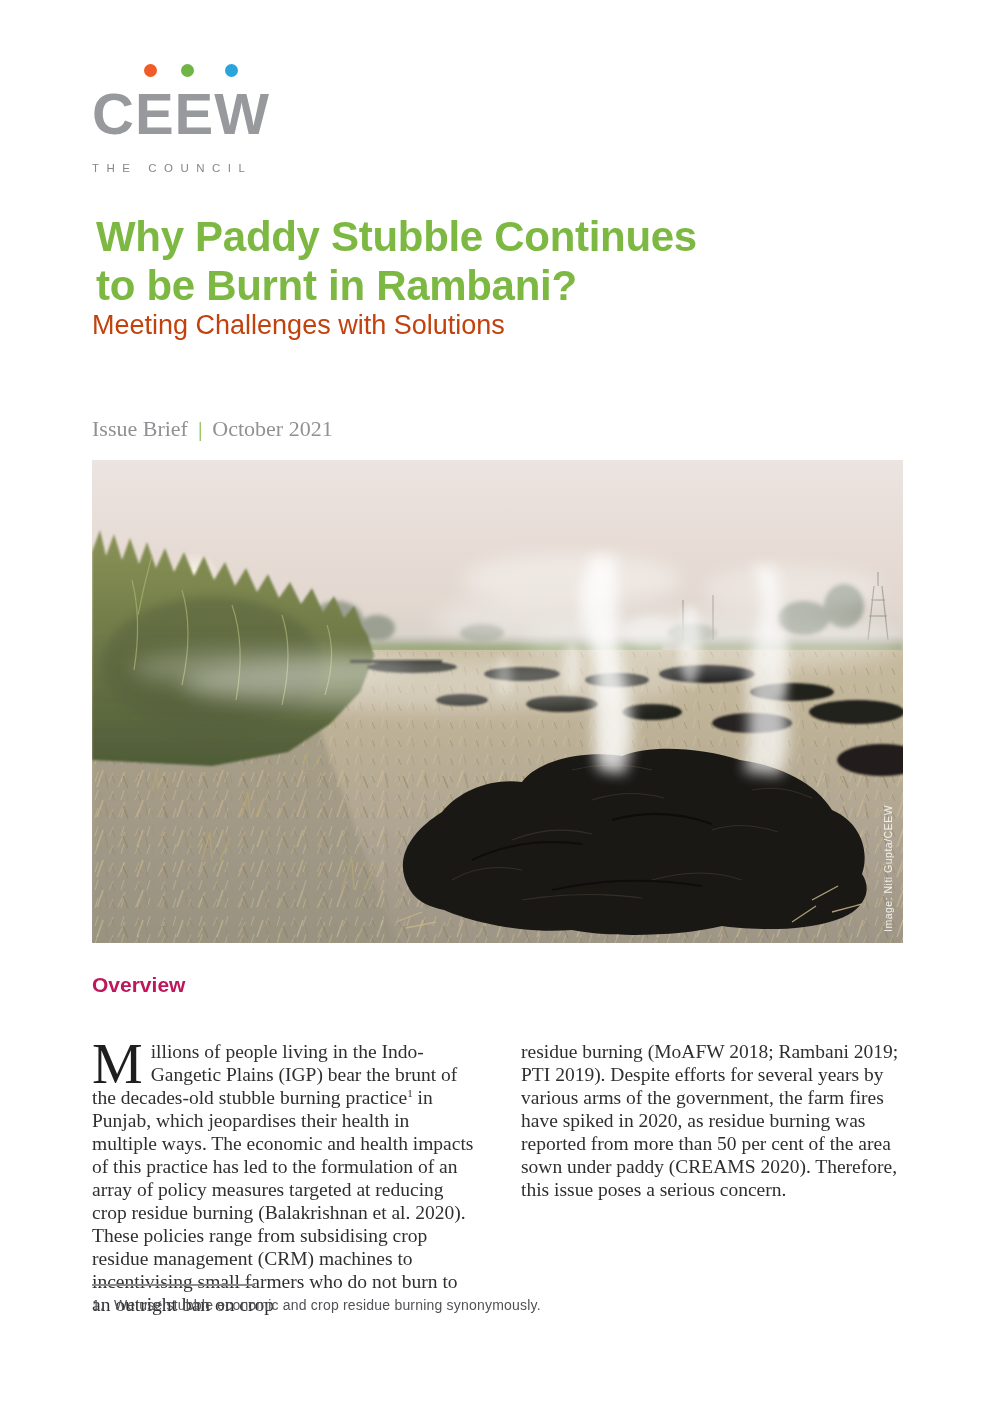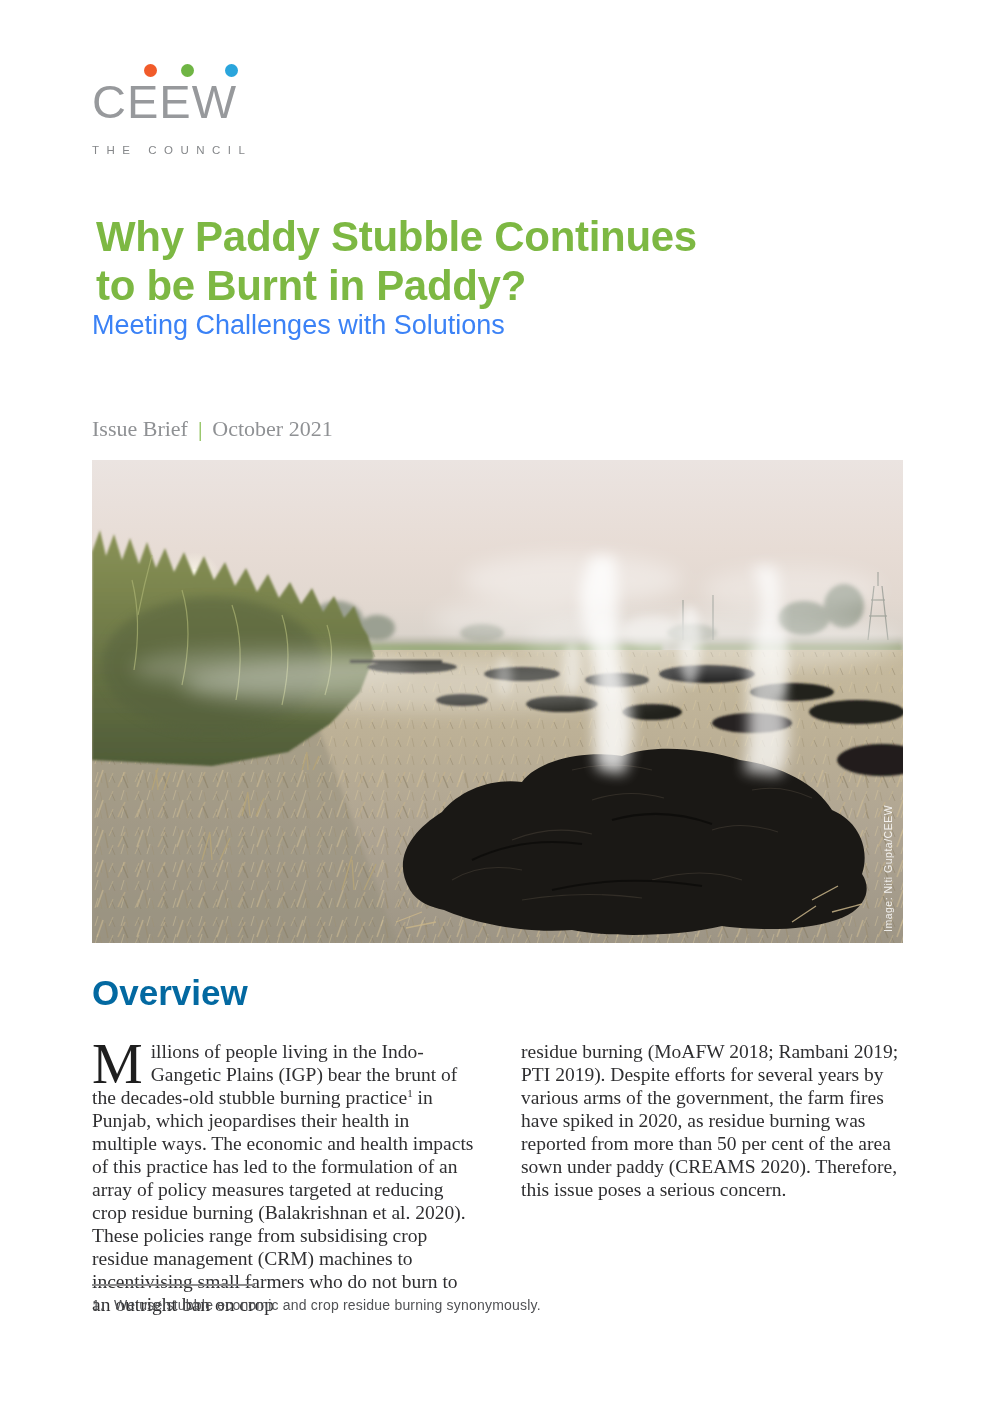--- a/index.html
+++ b/index.html
@@ -5,39 +5,39 @@
   html,body{margin:0;padding:0;background:#ffffff;}
   .page{position:relative;width:992px;height:1403px;background:#ffffff;overflow:hidden;
         font-family:"Liberation Sans",sans-serif;}
 
   
   .logo{position:absolute;left:92px;top:58px;width:200px;}
   .logo .dot{position:absolute;width:13px;height:13px;border-radius:50%;top:6px;}
   .dot-orange{left:52px;background:#f15b2a;}
   .dot-green{left:89px;background:#6fb544;}
   .dot-blue{left:133px;background:#2aa5dc;}
-  .wordmark{margin-top:20px;font-size:47px;font-weight:normal;letter-spacing:1px;
+  .wordmark{margin-top:27px;font-size:58px;font-weight:bold;letter-spacing:1px;
             color:#97999c;line-height:1;}
   .tagline{margin-top:19px;font-size:11.5px;letter-spacing:7.5px;color:#85878a;}
 
   
   .title{position:absolute;left:92px;top:208px;margin:4px;font-size:42px;line-height:49px;
          font-weight:bold;color:#7db843;letter-spacing:-0.3px;}
-  .subtitle{position:absolute;left:92px;top:310px;font-size:27px;color:#3b82f6;}
+  .subtitle{position:absolute;left:92px;top:310px;font-size:27px;color:#c2410c;}
   .authors{position:absolute;left:92px;top:366px;font-size:23px;font-weight:bold;color:#454649;}
   .meta{position:absolute;left:92px;top:416px;font-size:22px;color:#8f9194;font-family:Liberation Serif, serif;}
   .meta .sep{color:#7db843;padding:0 10px;}
 
   
   .hero{position:absolute;left:92px;top:460px;width:811px;height:483px;}
   .hero svg{display:block;}
 
   
-  .overview{position:absolute;left:92px;top:973px;margin:0;font-size:35px;font-weight:bold;
-            color:#0369a1;}
+  .overview{position:absolute;left:92px;top:973px;margin:0;font-size:21px;font-weight:bold;
+            color:#be185d;}
   .columns{position:absolute;left:92px;top:1040px;width:812px;display:flex;gap:46px;}
   .col{width:383px;}
   .para{margin:0;font-family:"Liberation Serif",serif;font-size:19.5px;line-height:23px;
         color:#2f2f31;text-align:left;}
   .para + .para{margin-top:17px;}
   .dropcap{float:left;font-family:"Liberation Serif",serif;font-size:57px;line-height:44px;
            padding:2px 8px 0 0;color:#1e1e1e;}
   sup.fnref{font-size:11px;vertical-align:super;line-height:0;}
 
   
@@ -53,21 +53,21 @@
   <div class="logo">
     <span class="dot dot-orange"></span>
     <span class="dot dot-green"></span>
     <span class="dot dot-blue"></span>
     <div class="wordmark">CEEW</div>
     <div class="tagline">THE COUNCIL</div>
   </div>
 
   <h1 class="title">
     <div>Why Paddy Stubble Continues</div>
-    <div>to be Burnt in Paddy?</div>
+    <div>to be Burnt in Rambani?</div>
   </h1>
   <div class="subtitle">Meeting Challenges with Solutions</div>
   <div class="meta">
     <span>Issue Brief</span><span class="sep">|</span><span>October 2021</span>
   </div>
 
   <div class="hero">
     <svg width="811" height="483" viewBox="0 0 811 483">
       <defs>
         <linearGradient id="skyG" x1="0" y1="0" x2="0" y2="1">

